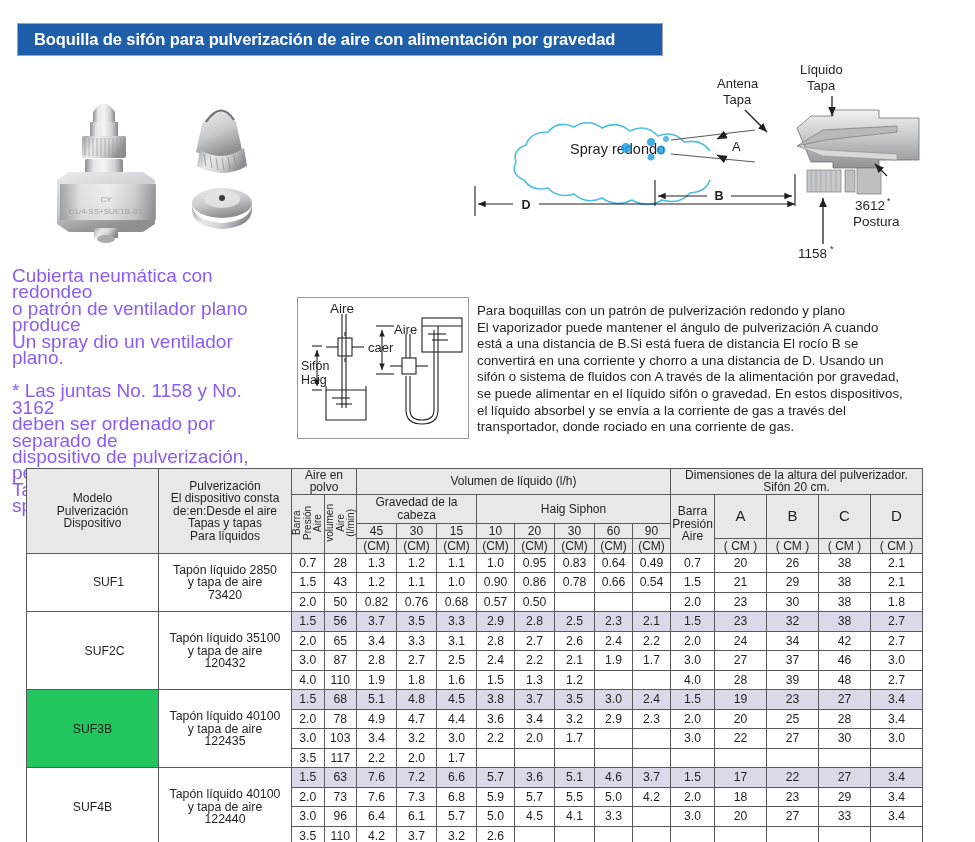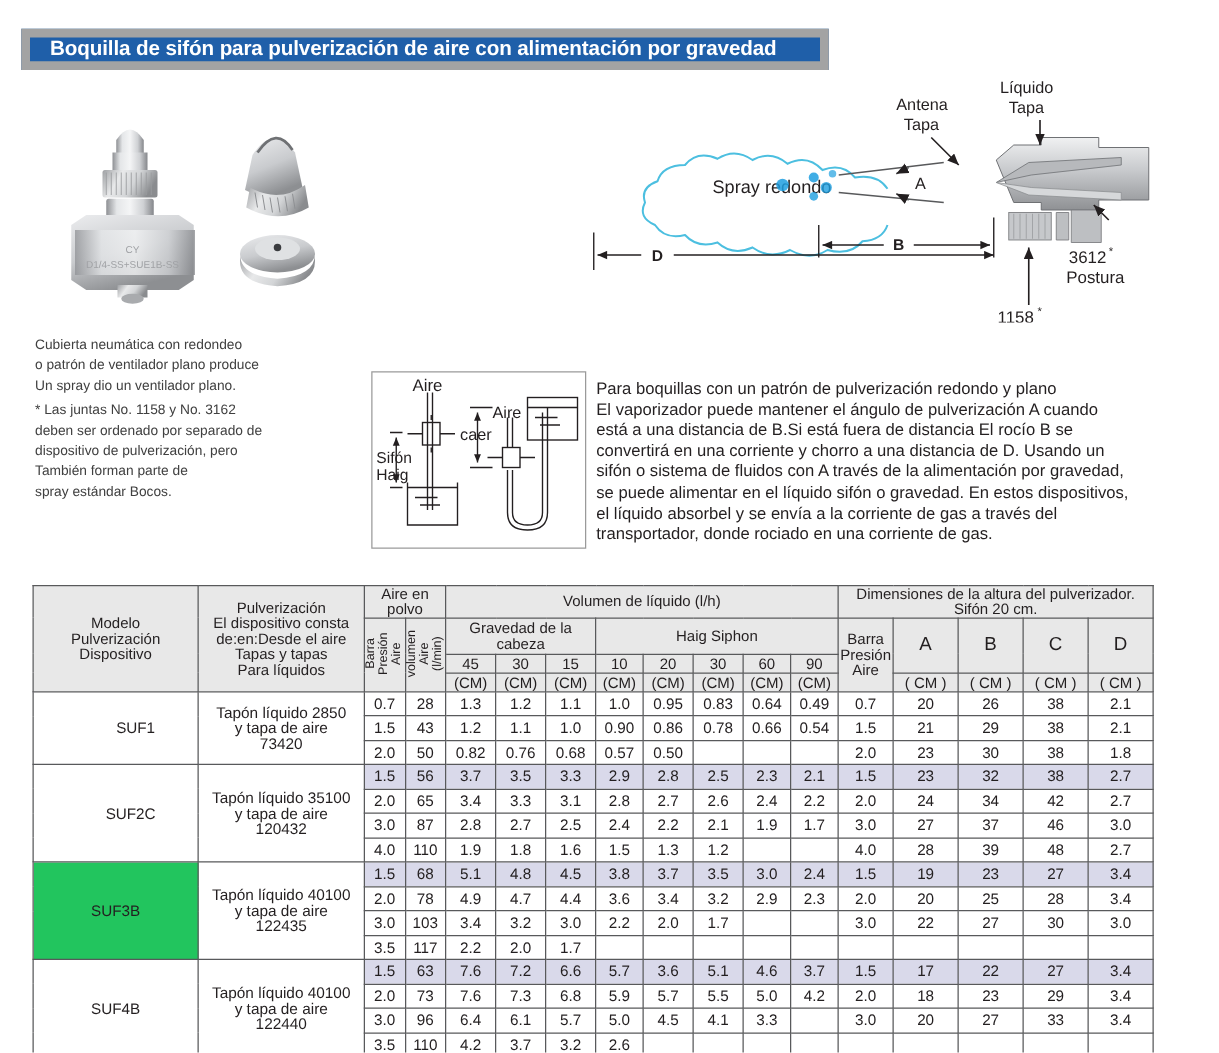--- a/index.html
+++ b/index.html
@@ -5,44 +5,44 @@
   html,body{margin:0;padding:0;background:#fff;}
   body{
     width:975px;height:842px;position:relative;overflow:hidden;
     font-family:"Liberation Sans","DejaVu Sans",sans-serif;
     color:#231f20;
   }
 
   
   .title-bar{
     position:absolute;left:17px;top:23px;width:646px;height:33px;
-    background:#1f5fa9;border:7px solid #a3a3a3;
+    background:#1f5fa9;border:1px solid #a3a3a3;
     display:flex;align-items:center;
     box-sizing:border-box;
   }
   .title-bar .title-text{
     color:#ffffff;font-size:16.5px;font-weight:bold;letter-spacing:-0.1px;
     padding-left:16px;white-space:nowrap;
   }
 
   
   .photo-area{position:absolute;left:30px;top:62px;width:255px;height:195px;}
   .photo-area svg{display:block;}
 
   
   .spray-diagram{position:absolute;left:455px;top:58px;width:510px;height:200px;}
   .spray-diagram svg{display:block;}
 
   
   .text-left{
-    position:absolute;left:28px;top:268px;width:265px;
-    font-size:11px;line-height:16.4px;color:#404040;
+    position:absolute;left:12px;top:268px;width:265px;
+    font-size:19px;line-height:16.4px;color:#8b5cf6;
   }
   .text-left p{margin:0;}
-  .text-left p.gap{margin-top:3px;}
+  .text-left p.gap{margin-top:17px;}
 
   .text-right{
     position:absolute;left:477px;top:303px;width:480px;
     font-size:13.3px;line-height:16.6px;color:#231f20;
   }
   .text-right p{margin:0;}
 
   
   .siphon-box{
     position:absolute;left:297px;top:297px;width:170px;height:140px;

